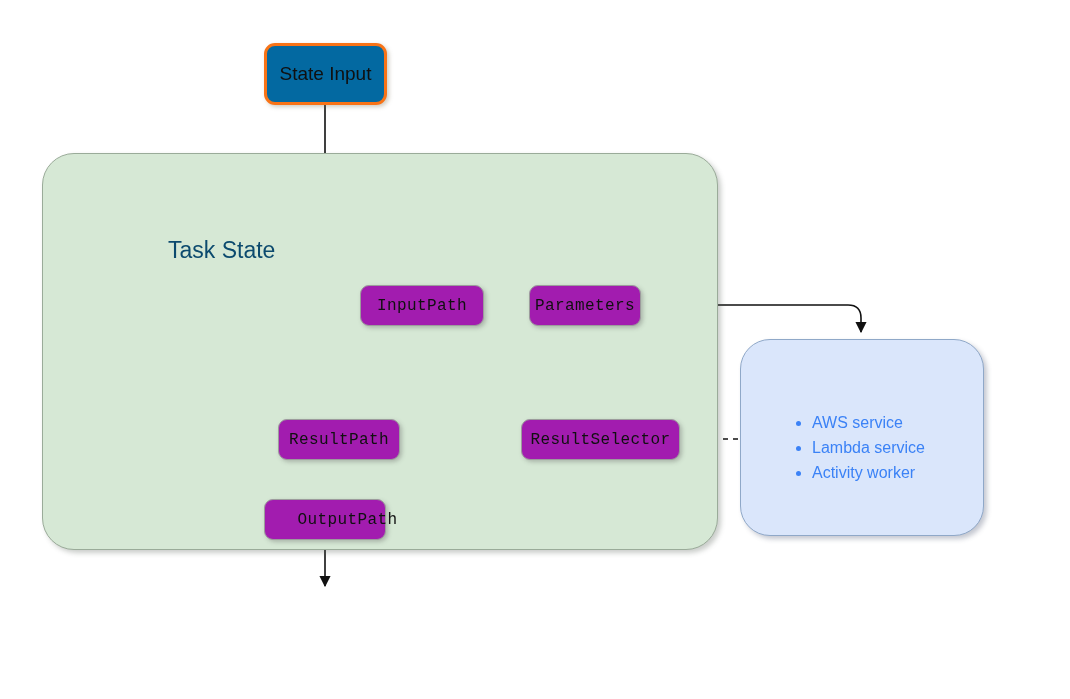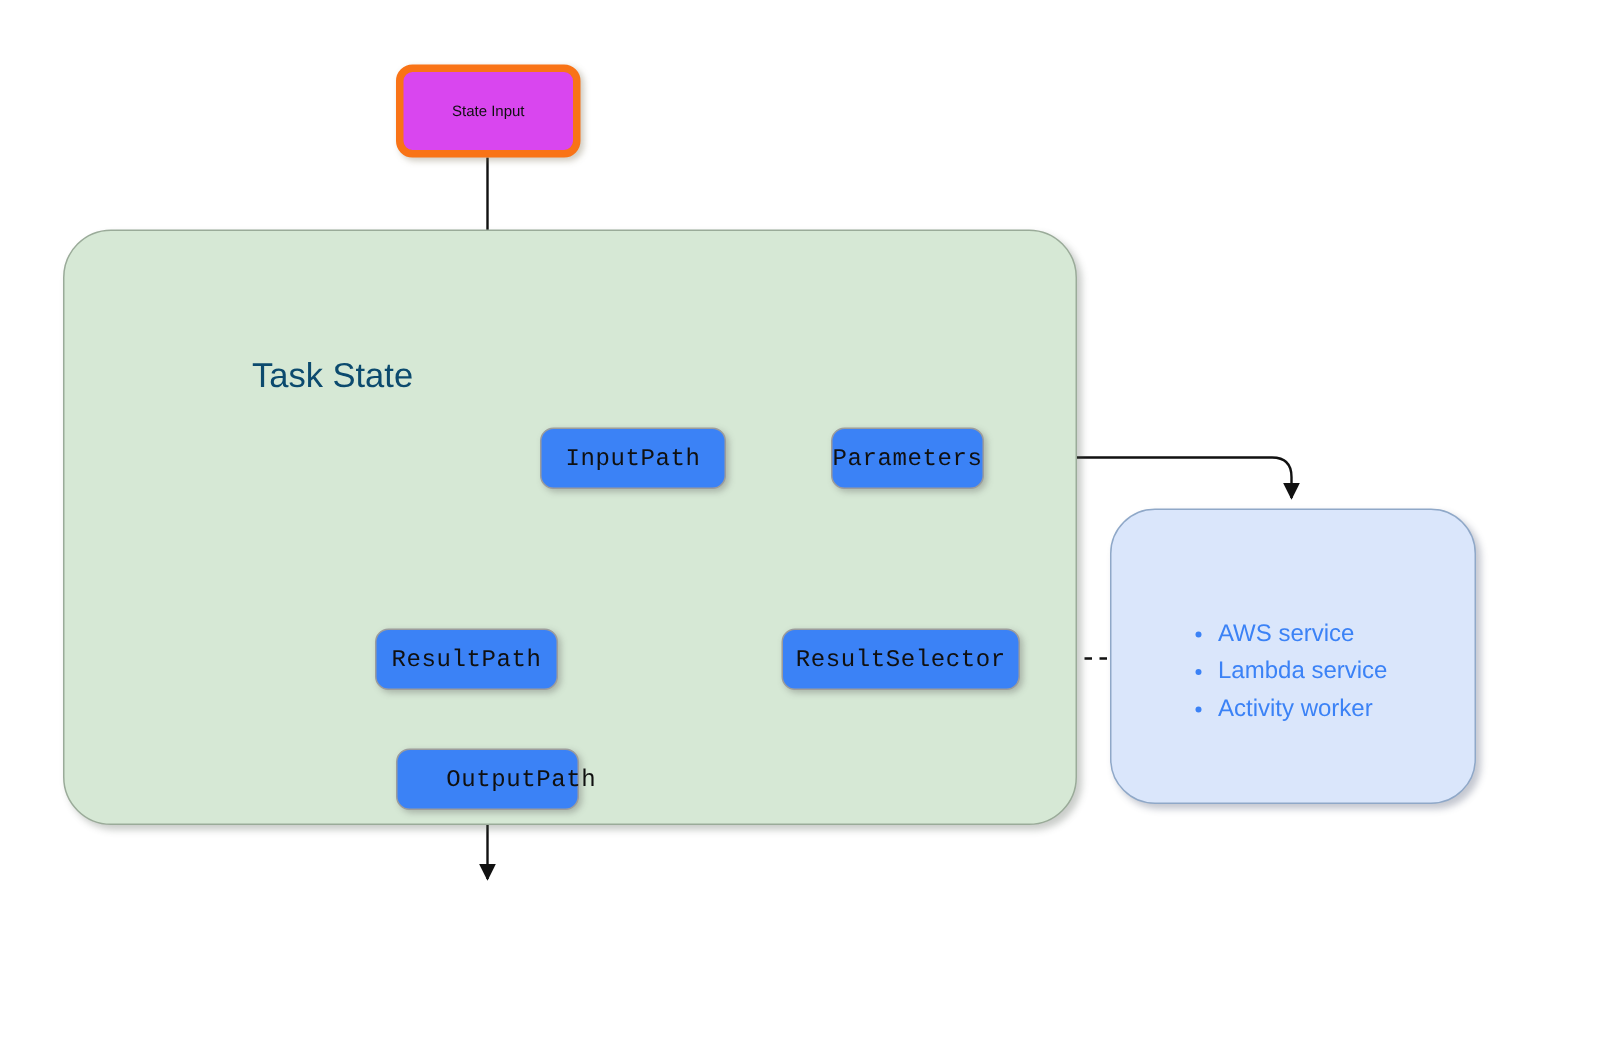--- a/index.html
+++ b/index.html
@@ -56,32 +56,32 @@
   .region-title {
     position: absolute;
     font-size: 23px;
     color: #0c4a6e;
     font-family: "Liberation Sans", sans-serif;
     white-space: nowrap;
   }
 
   
   .term {
-    background: #d946ef;
-    border: 5px solid #f97316;
+    background: #0369a1;
+    border: 3px solid #f97316;
     border-radius: 11px;
     box-shadow: 2px 2px 4px rgba(120, 110, 80, 0.35);
-    font-size: 10px;
+    font-size: 19px;
     color: #101010;
     font-family: "Liberation Sans", sans-serif;
   }
 
   
   .field {
-    background: #3b82f6;
+    background: #a21caf;
     border: 1px solid #9c9c9c;
     border-radius: 9px;
     box-shadow: 2px 2px 4px rgba(90, 90, 90, 0.35);
     font-family: "Liberation Mono", "DejaVu Sans Mono", monospace;
     font-size: 16px;
     color: #101010;
     letter-spacing: 0.4px;
   }
 
   
@@ -154,21 +154,21 @@
     <li>AWS service</li>
     <li>Lambda service</li>
     <li>Activity worker</li>
   </ul>
 
   <div class="node term" style="left:264px; top:43px; width:123px; height:62px;">State Input</div>
 
 
   <div class="node field" style="left:360px; top:285px; width:124px; height:41px;">InputPath</div>
 
-  <div class="node field" style="left:554px; top:285px; width:102px; height:41px;">Parameters</div>
+  <div class="node field" style="left:529px; top:285px; width:112px; height:41px;">Parameters</div>
 
   <div class="node field" style="left:521px; top:419px; width:159px; height:41px;">ResultSelector</div>
 
-  <div class="node field" style="left:250px; top:419px; width:122px; height:41px;">ResultPath</div>
+  <div class="node field" style="left:278px; top:419px; width:122px; height:41px;">ResultPath</div>
 
   <div class="node field" style="left:264px; top:499px; width:122px; height:41px;padding-left:45px;">OutputPath</div>
 
 </div>
 
 </body></html>

